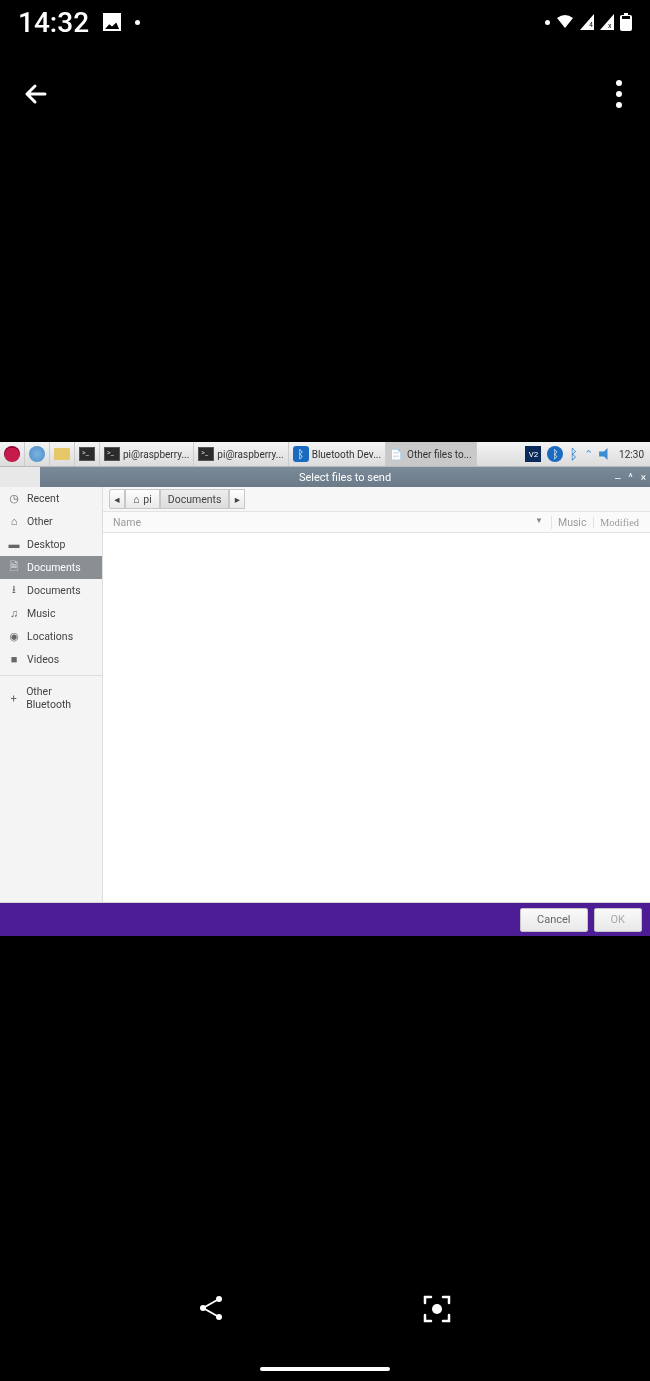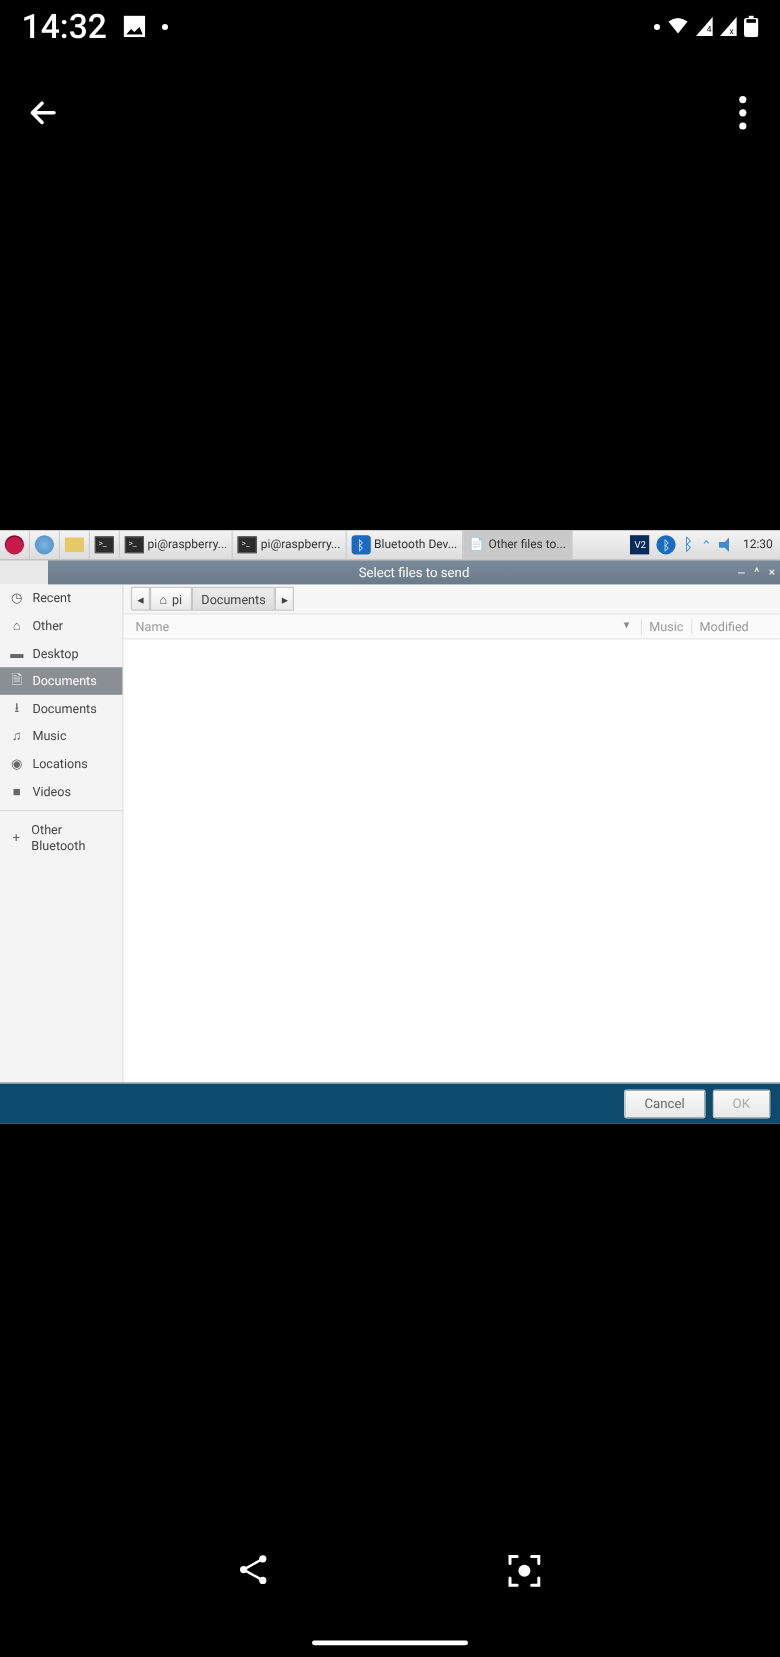--- a/index.html
+++ b/index.html
@@ -58,25 +58,25 @@
 .pathbar { height: 24px; display: flex; align-items: center; padding: 4px 6px; gap: 0; font-size: 10.5px; }
 .pb-btn { height: 20px; padding: 0 7px; background: linear-gradient(#fefefe,#e9e9e9); border: 1px solid #c7c7c7; display: flex; align-items: center; color: #444; gap: 4px; }
 .pb-btn:first-child { border-radius: 2px 0 0 2px; }
 .pb-btn.curr { background: linear-gradient(#ededed,#dcdcdc); }
 .pb-arrow { width: 16px; justify-content: center; }
 
 .cols { height: 22px; display: flex; border-top: 1px solid #e3e3e3; border-bottom: 1px solid #e3e3e3; background: #fafafa; font-size: 10.5px; color: #9a9a9a; align-items: center; }
 .col-name { flex: 1; padding-left: 10px; display: flex; align-items: flex-start; }
 .col-name .sort { margin-left: auto; margin-right: 8px; font-size: 8px; color: #888; }
 .col-size { width: 42px; border-left: 1px solid #e3e3e3; padding-left: 6px; }
-.col-mod { width: 74px; border-left: 1px solid #e3e3e3; padding-left: 6px; }
+.col-mod { width: 57px; border-left: 1px solid #e3e3e3; padding-left: 6px; font-family: Liberation Serif, serif; }
 
 .file-area { flex: 1; background: #fff; }
 
-.btns { height: 34px; background: #0c4a6e; border-top: 1px solid #d6d6d6; display: flex; justify-content: flex-end; align-items: center; padding: 0 8px; gap: 6px; }
+.btns { height: 34px; background: #4c1d95; border-top: 1px solid #d6d6d6; display: flex; justify-content: flex-end; align-items: center; padding: 0 8px; gap: 6px; }
 .dlg-btn { height: 24px; padding: 0 16px; background: linear-gradient(#fafafa,#e8e8e8); border: 1px solid #c5c5c5; border-radius: 2px; font-size: 11px; color: #666; display: flex; align-items: center; }
 .dlg-btn.disabled { color: #aaa; }
 
 
 .android-bottom { position: absolute; bottom: 0; left: 0; right: 0; height: 120px; }
 .action-row { position: absolute; bottom: 56px; left: 0; right: 0; display: flex; justify-content: space-around; padding: 0 100px; }
 .share-icon, .lens-icon { color: #fff; font-size: 28px; }
 .home-bar { position: absolute; bottom: 10px; left: 50%; transform: translateX(-50%); width: 130px; height: 4px; background: #fff; border-radius: 2px; }
 
 svg { display: block; }

